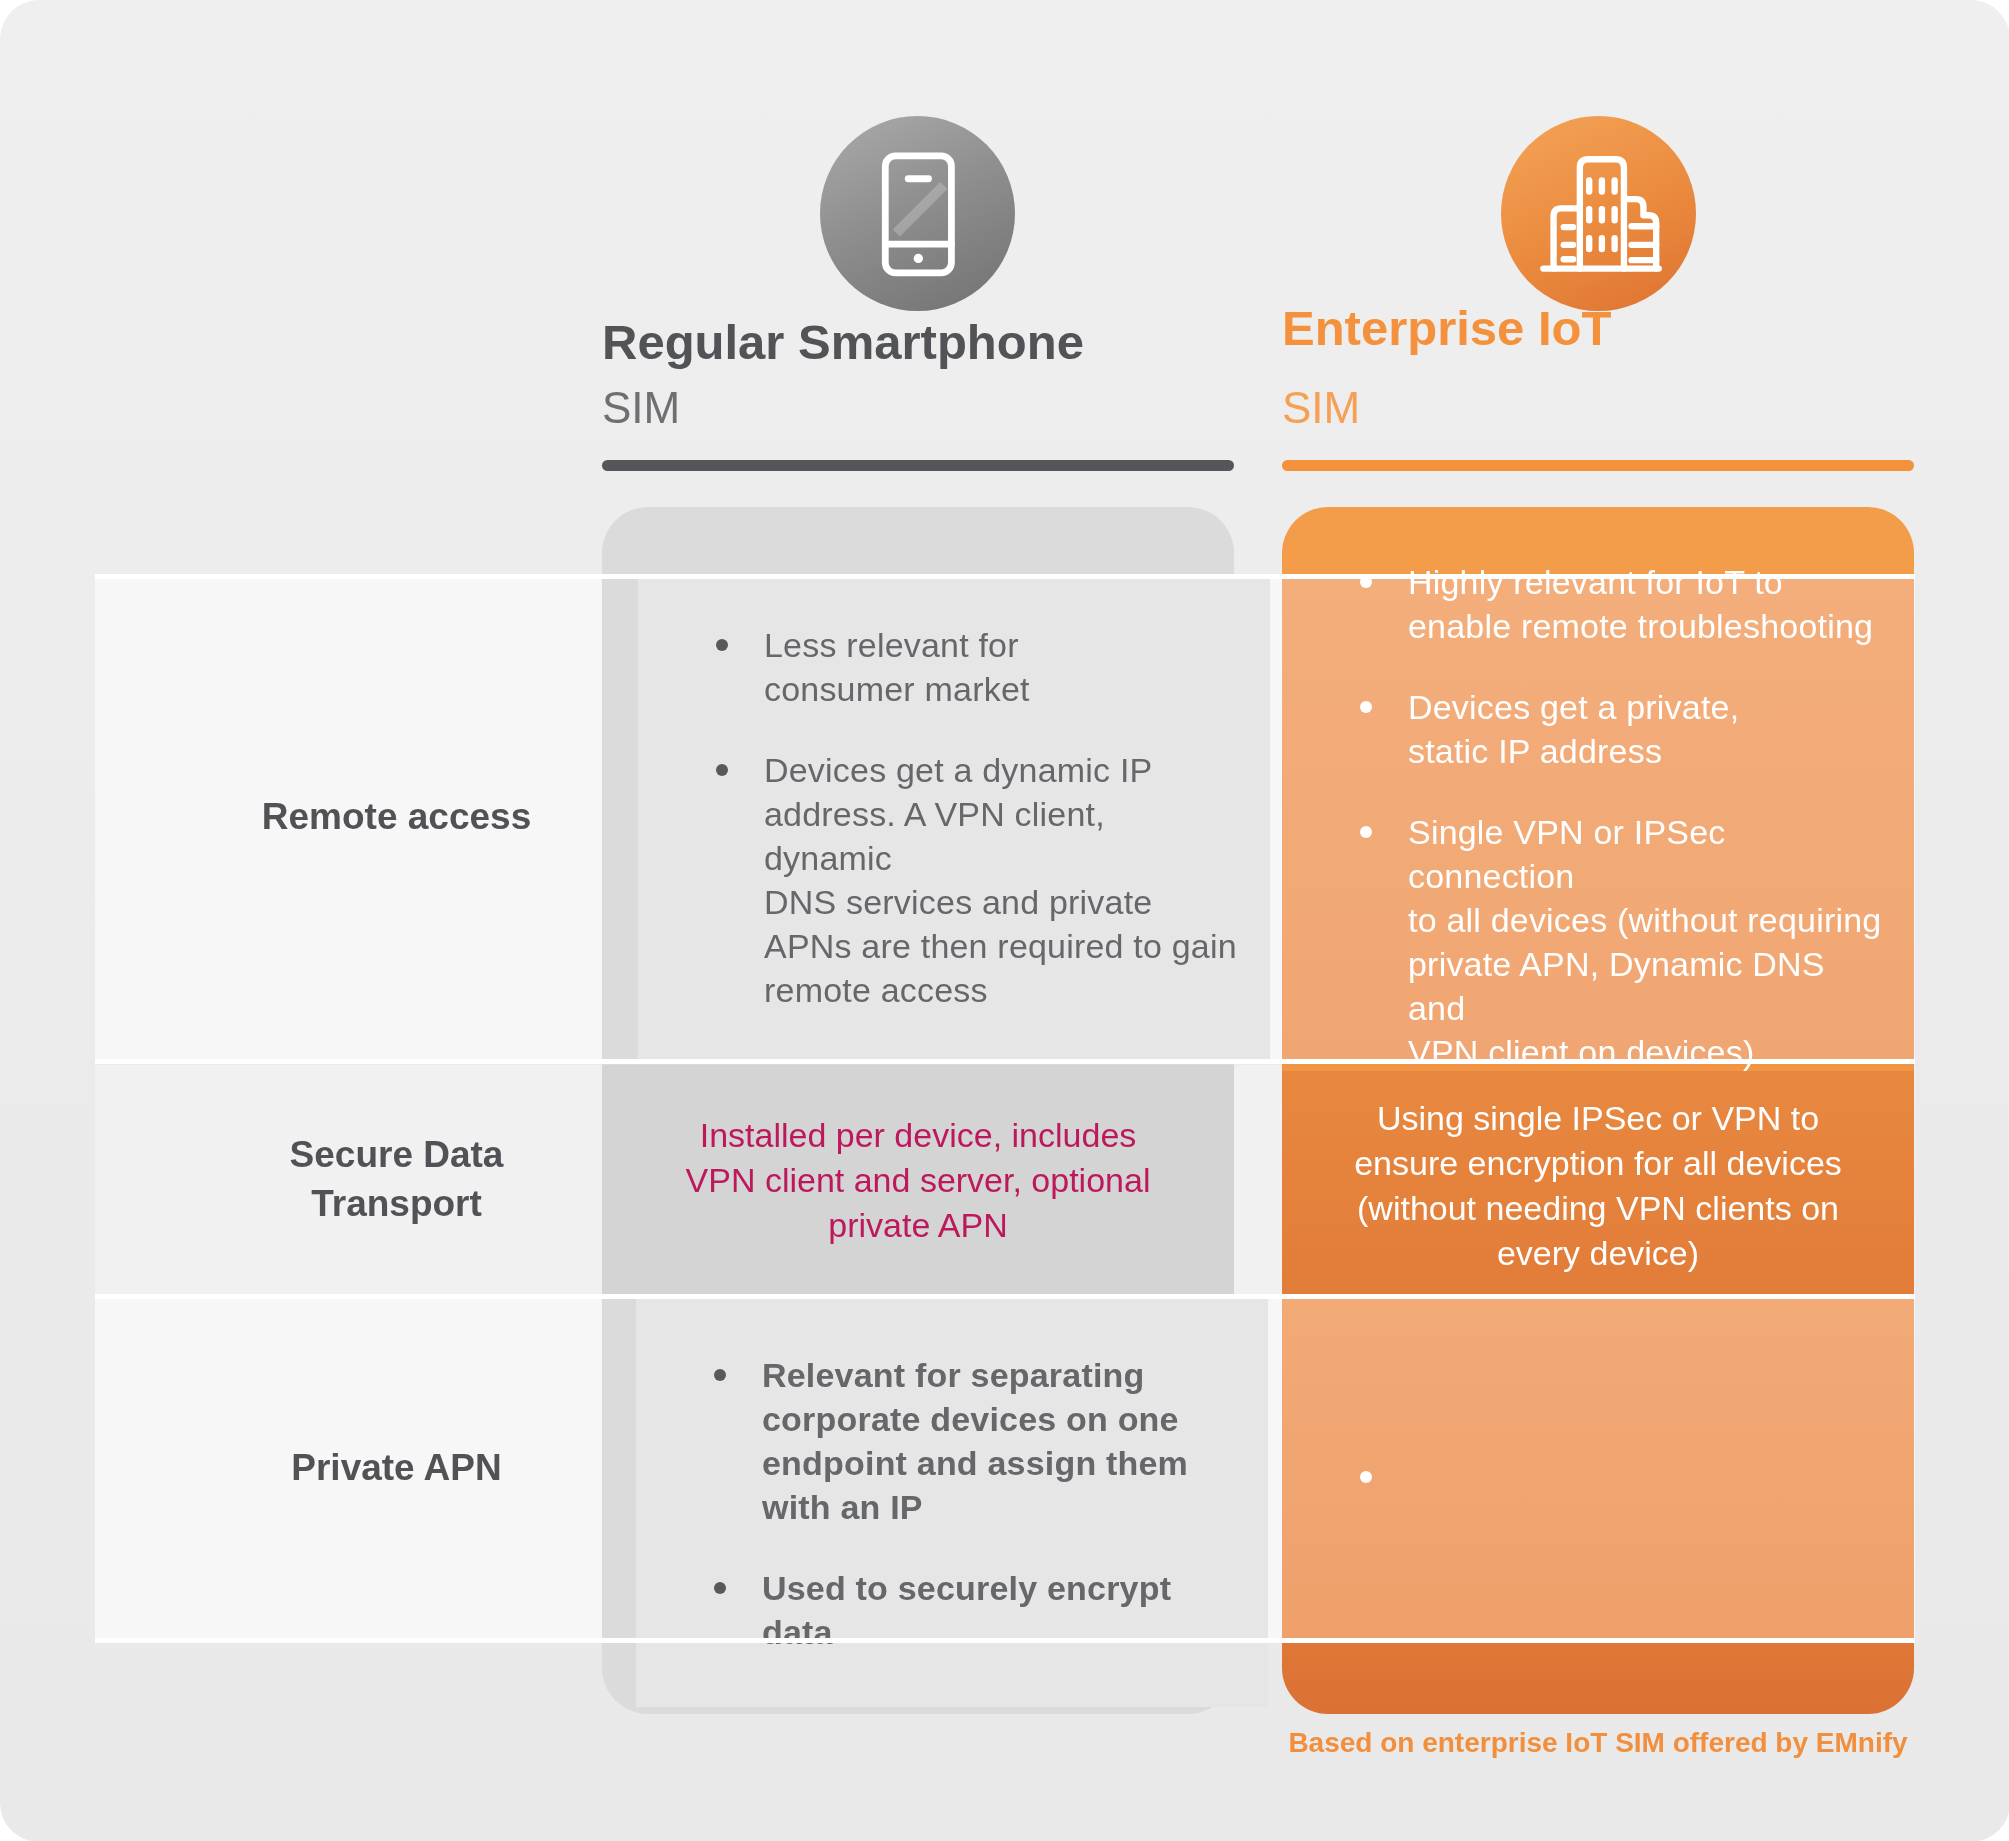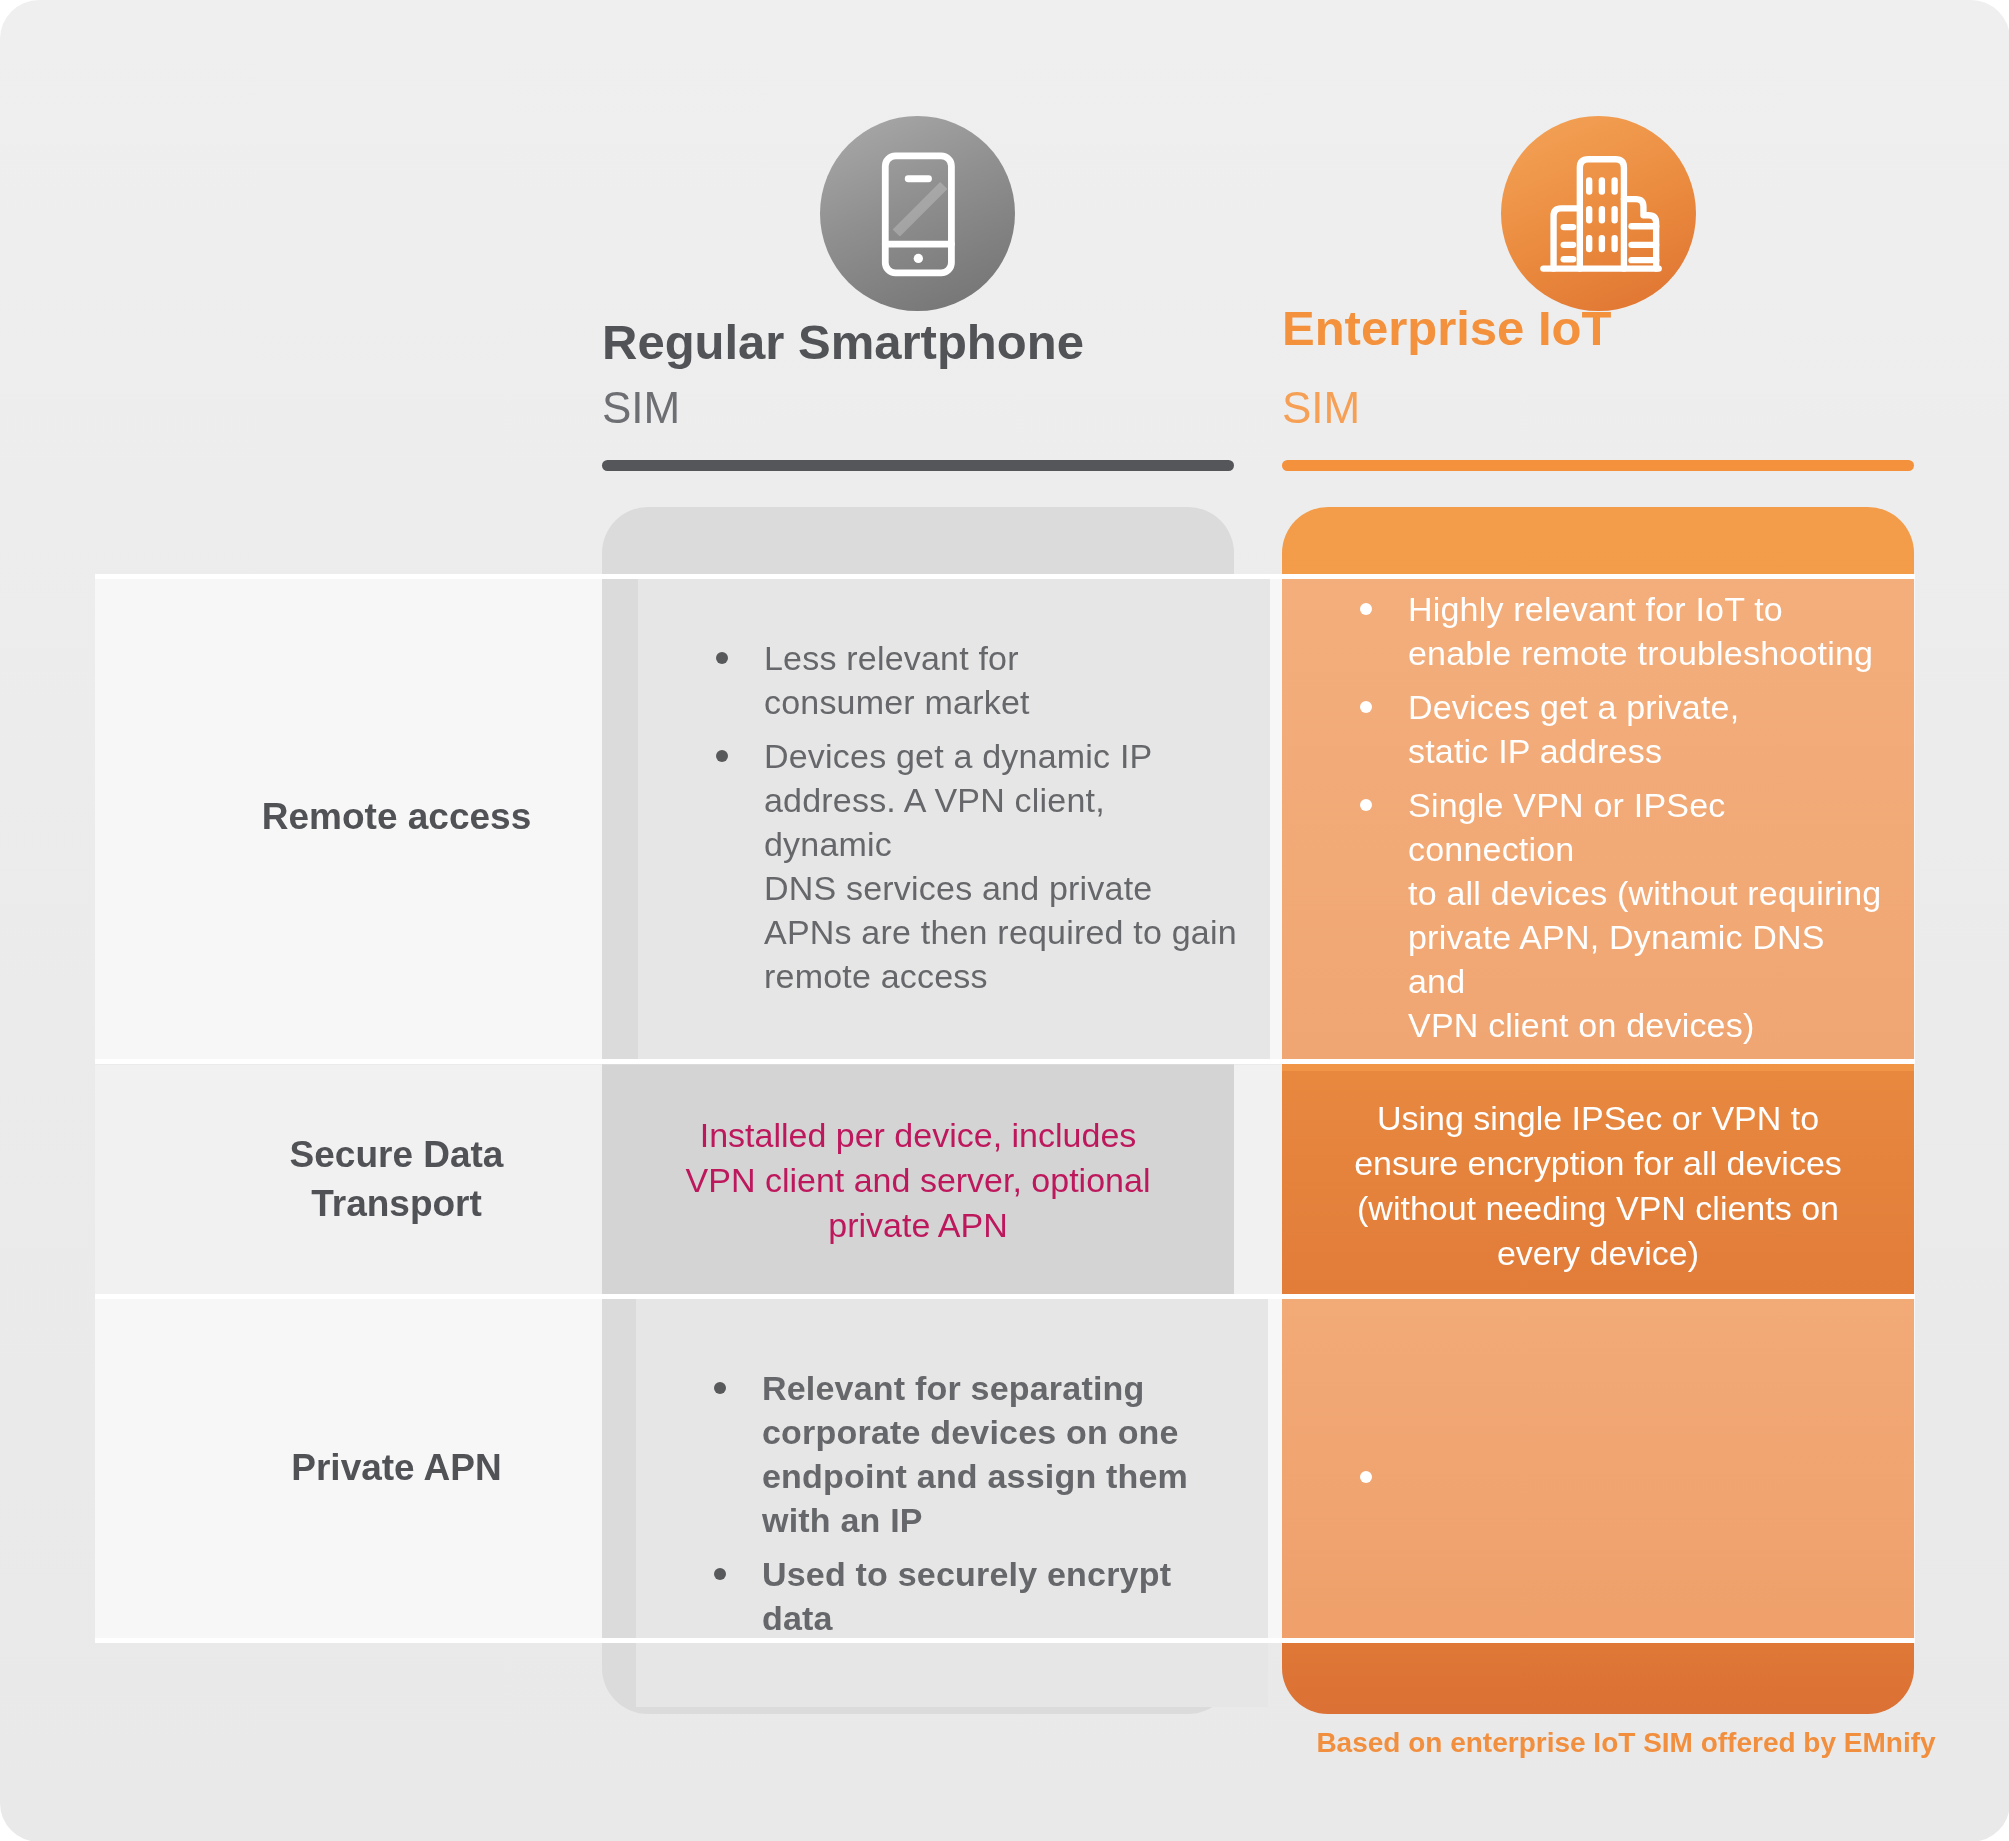--- a/index.html
+++ b/index.html
@@ -28,21 +28,21 @@
   .sep{position:absolute;left:95px;width:1820px;height:5.1px;background:#ffffff;z-index:4;}
   #sep1{top:574px;} #sep2{top:1059px;} #sep3{top:1294px;} #sep4{top:1638px;}
 
   .row-label{position:absolute;left:195px;width:403px;display:flex;align-items:center;justify-content:center;
              text-align:center;font-size:37px;font-weight:700;color:#515256;line-height:1.32;
              white-space:pre-line;z-index:4;}
   #label1{top:574px;height:486px;}
   #label2{top:1065px;height:230px;}
   #label3{top:1299px;height:339px;}
 
-  ul.bullets{list-style:none;margin:0;padding:0 30.5px 0 78px;display:flex;flex-direction:column;gap:10px;}
+  ul.bullets{list-style:none;margin:0;padding:0 30.5px 0 78px;display:flex;flex-direction:column;gap:37px;}
   ul.bullets li{display:flex;align-items:flex-start;}
   .dot{flex:0 0 12px;width:12px;height:12px;border-radius:50%;margin-top:16px;margin-right:36px;}
   .gray .dot{background:#58595b;}
   .orange .dot{background:#ffffff;}
   .bullet-text{font-size:34px;line-height:44px;letter-spacing:0.2px;white-space:pre-line;}
   .gray .bullet-text{color:#66676a;}
   .orange .bullet-text{color:#ffffff;}
   .center-text{font-size:34px;line-height:45px;text-align:center;white-space:pre-line;padding:0 24px;}
   .gray .center-text{color:#be185d;}
   .orange .center-text{color:#ffffff;}
@@ -57,21 +57,21 @@
   #title-reg{left:602px;top:314px;font-size:49px;font-weight:700;color:#525357;}
   #sub-reg{left:602px;top:383px;font-size:44px;font-weight:400;color:#6e6f72;}
   #title-ent{left:1282px;top:300px;font-size:49px;font-weight:700;color:#f4913c;}
   #sub-ent{left:1282px;top:383px;font-size:44px;font-weight:400;color:#f6a055;}
 
   .underline{position:absolute;top:460px;width:632px;height:11px;border-radius:6px;z-index:5;}
   #ul-reg{left:602px;background:#55565a;}
   #ul-ent{left:1282px;background:#f4913c;}
 
   #footer-note{position:absolute;left:1282px;top:1727px;width:632px;text-align:center;
-               font-size:28px;font-weight:700;color:#f18f3e;z-index:5;margin-left:28px;}
+               font-size:28px;font-weight:700;color:#f18f3e;z-index:5;}
 </style>
 </head>
 <body>
 
 <div id="page">
 
   <div class="band" id="band1"></div>
   <div class="band" id="band2"></div>
   <div class="band" id="band3"></div>
 

